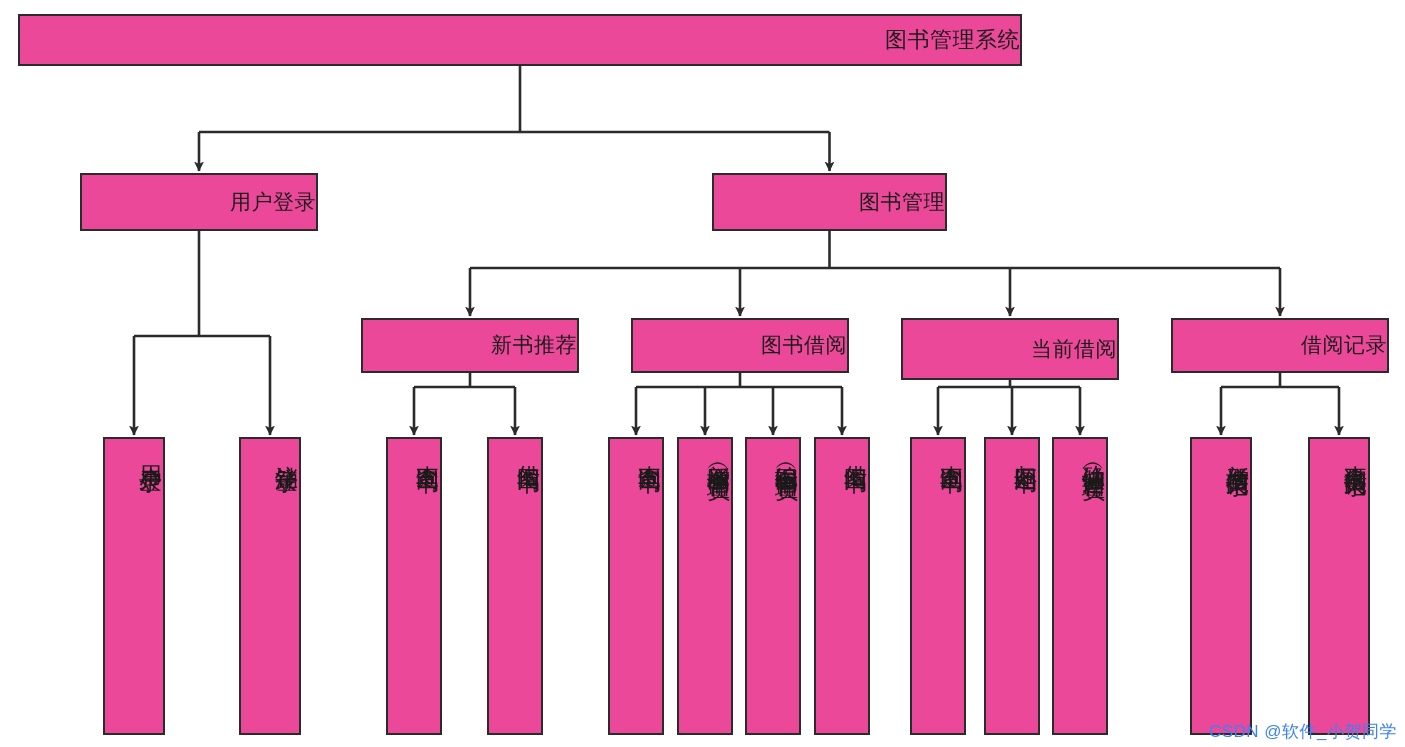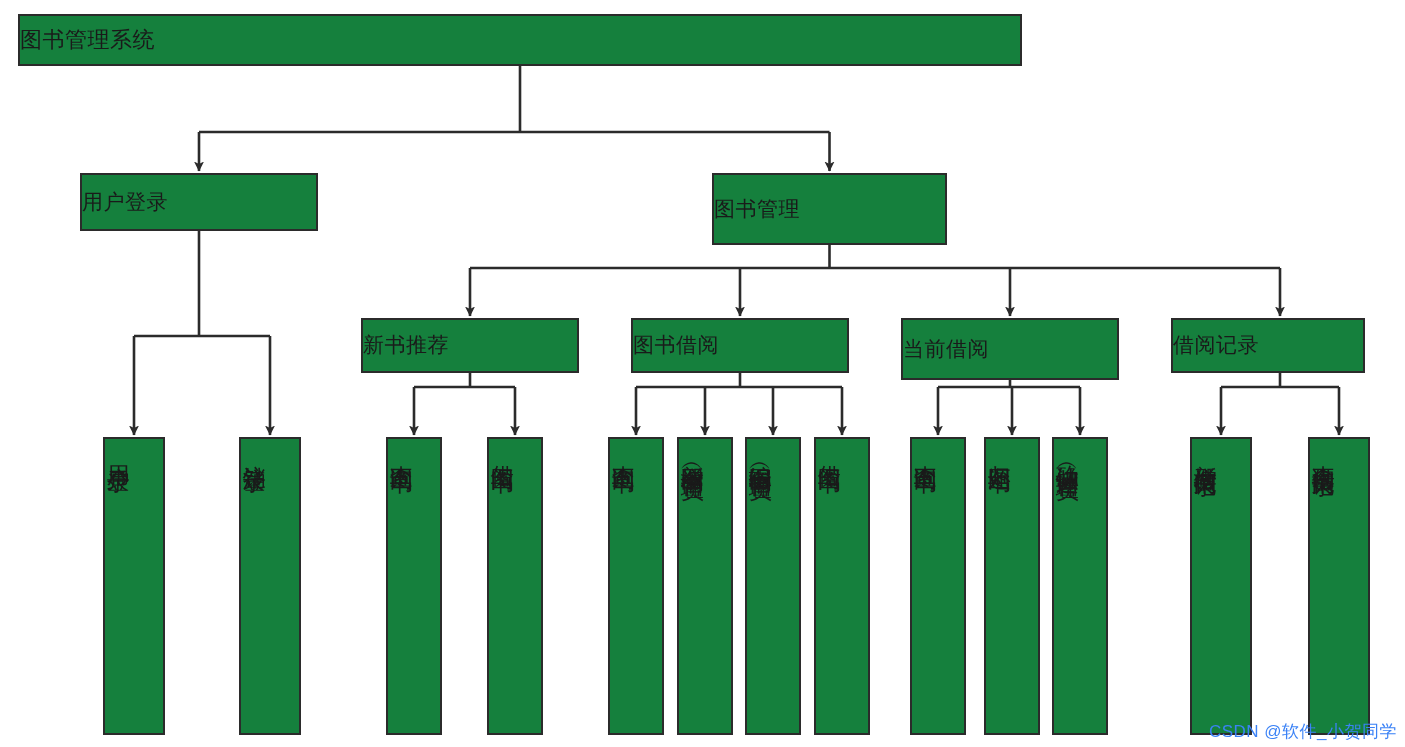--- a/index.html
+++ b/index.html
@@ -22,27 +22,28 @@
     position: absolute;
     left: 0;
     top: 0;
     width: 1405px;
     height: 747px;
     pointer-events: none;
   }
   .node {
     position: absolute;
     box-sizing: border-box;
-    background: #15803d;
+    background: #ec4899;
     border: 2px solid #2b2b2b;
     display: flex;
     align-items: center;
-    justify-content: flex-start;
+    justify-content: flex-end;
     color: #1a1a1a;
     z-index: 2;
+    padding-left: 40px;
   }
   .node .lbl {
     display: block;
     text-align: center;
     line-height: 1.25;
   }
   
   .node.h .lbl {
     font-size: 21px;
     letter-spacing: 0.5px;
@@ -123,34 +124,34 @@
       </g>
   </svg>
 
   <div class="node root h" style="left:18px;top:14px;width:1004px;height:52px;">
     <span class="lbl">图书管理系统</span>
   </div>
 
   <div class="node h" style="left:80px;top:173px;width:238px;height:58px;">
     <span class="lbl">用户登录</span>
   </div>
-  <div class="node h" style="left:712px;top:173px;width:235px;height:72px;">
+  <div class="node h" style="left:712px;top:173px;width:235px;height:58px;">
     <span class="lbl">图书管理</span>
   </div>
 
   <div class="node h" style="left:631px;top:318px;width:218px;height:55px;">
     <span class="lbl">图书借阅</span>
   </div>
   <div class="node h" style="left:361px;top:318px;width:218px;height:55px;">
     <span class="lbl">新书推荐</span>
   </div>
   <div class="node h" style="left:901px;top:318px;width:218px;height:62px;">
     <span class="lbl">当前借阅</span>
   </div>
-  <div class="node h" style="left:1171px;top:318px;width:194px;height:55px;">
+  <div class="node h" style="left:1171px;top:318px;width:218px;height:55px;">
     <span class="lbl">借阅记录</span>
   </div>
 
   <div class="node v" style="left:103px;top:437px;width:62px;height:298px;">
     <span class="lbl">用户登录</span>
   </div>
   <div class="node v" style="left:239px;top:437px;width:62px;height:298px;">
     <span class="lbl">注销登录</span>
   </div>
   <div class="node v" style="left:386px;top:437px;width:56px;height:298px;">

